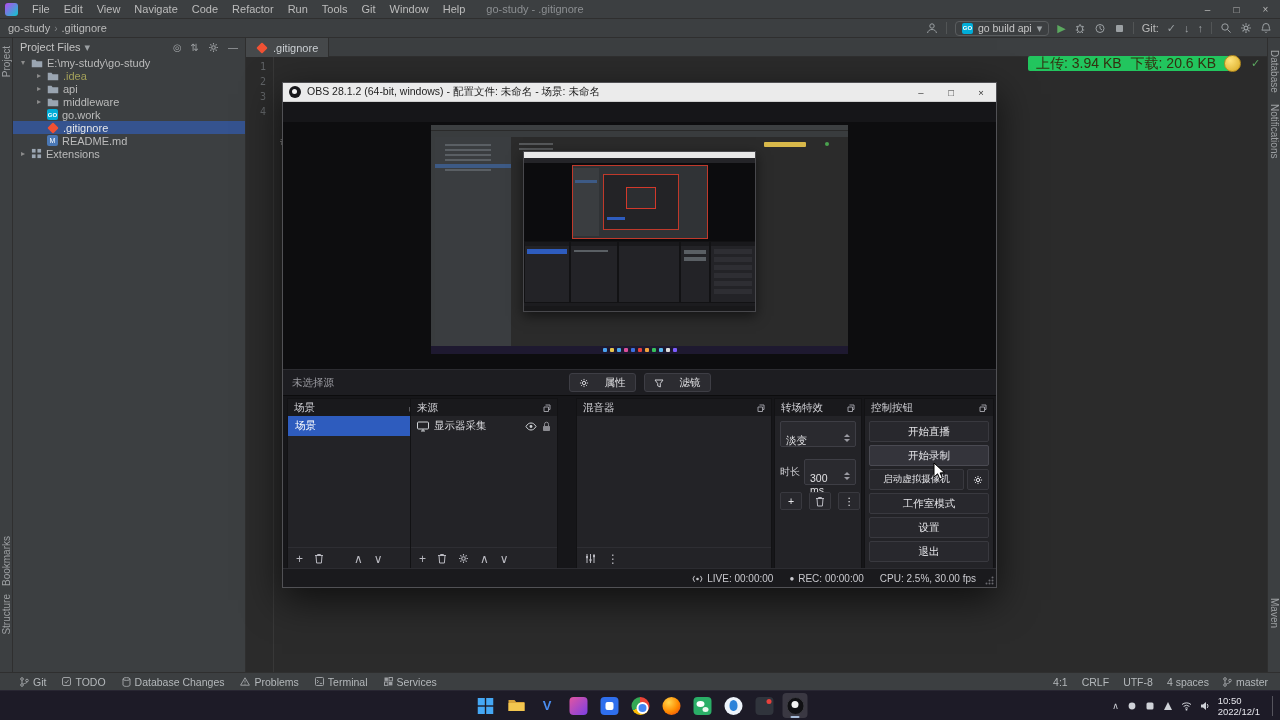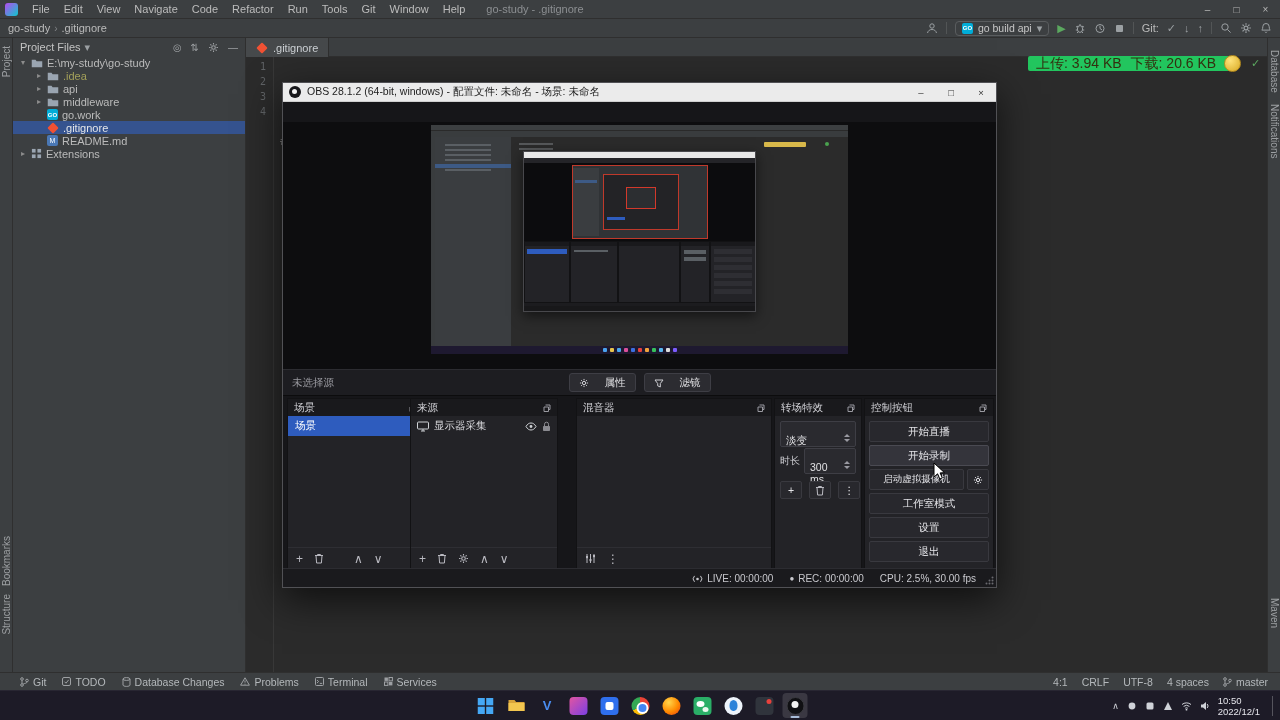--- a/index.html
+++ b/index.html
@@ -628,21 +628,21 @@
           </svg>
       </div>
       <div class="dk-b" style="padding:5px 5px 0">
         <div class="combo">
           <span>淡变</span>
           <span class="spin">
               <i class="u"></i>
               <i class="d"></i>
             </span>
         </div>
-        <div style="display:flex;align-items:center;gap:4px;margin-top:1px">
+        <div style="display:flex;align-items:center;gap:4px;margin-top:12px">
           <span style="font-size:10px;color:#cfcfd4">时长</span>
           <div class="combo" style="flex:1;height:18px">
             <span>300 ms</span>
             <span class="spin">
                 <i class="u"></i>
                 <i class="d"></i>
               </span>
           </div>
         </div>
         <div style="display:flex;gap:7px;margin-top:7px;align-items:center">

